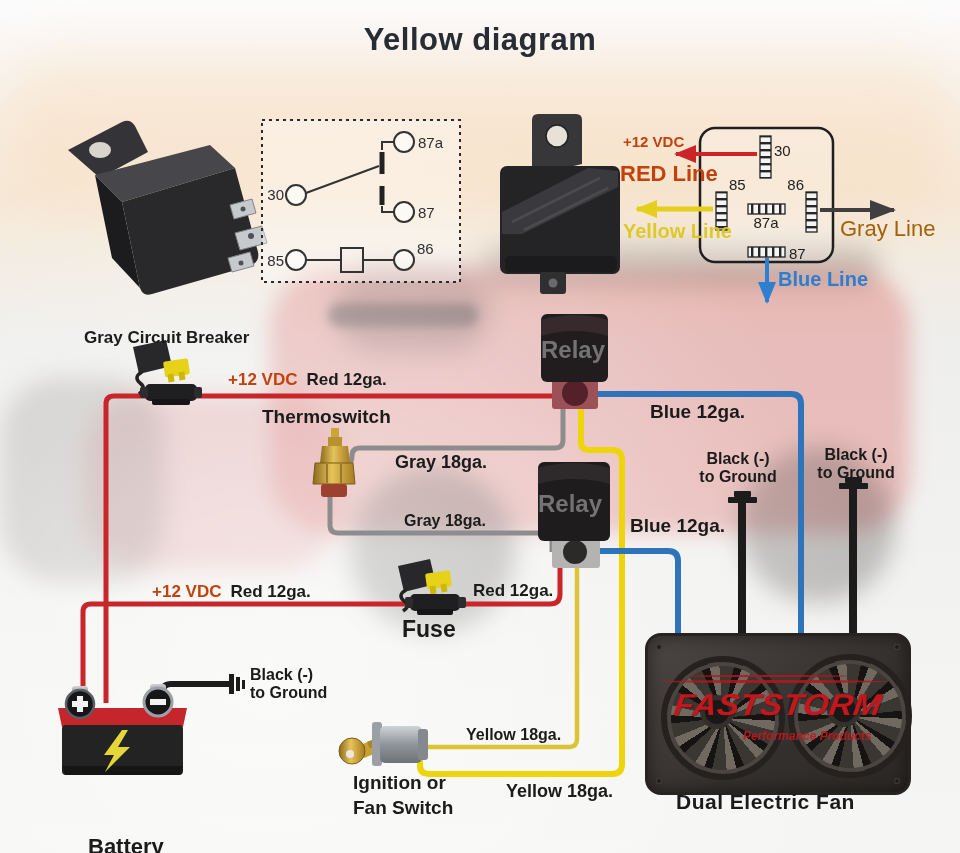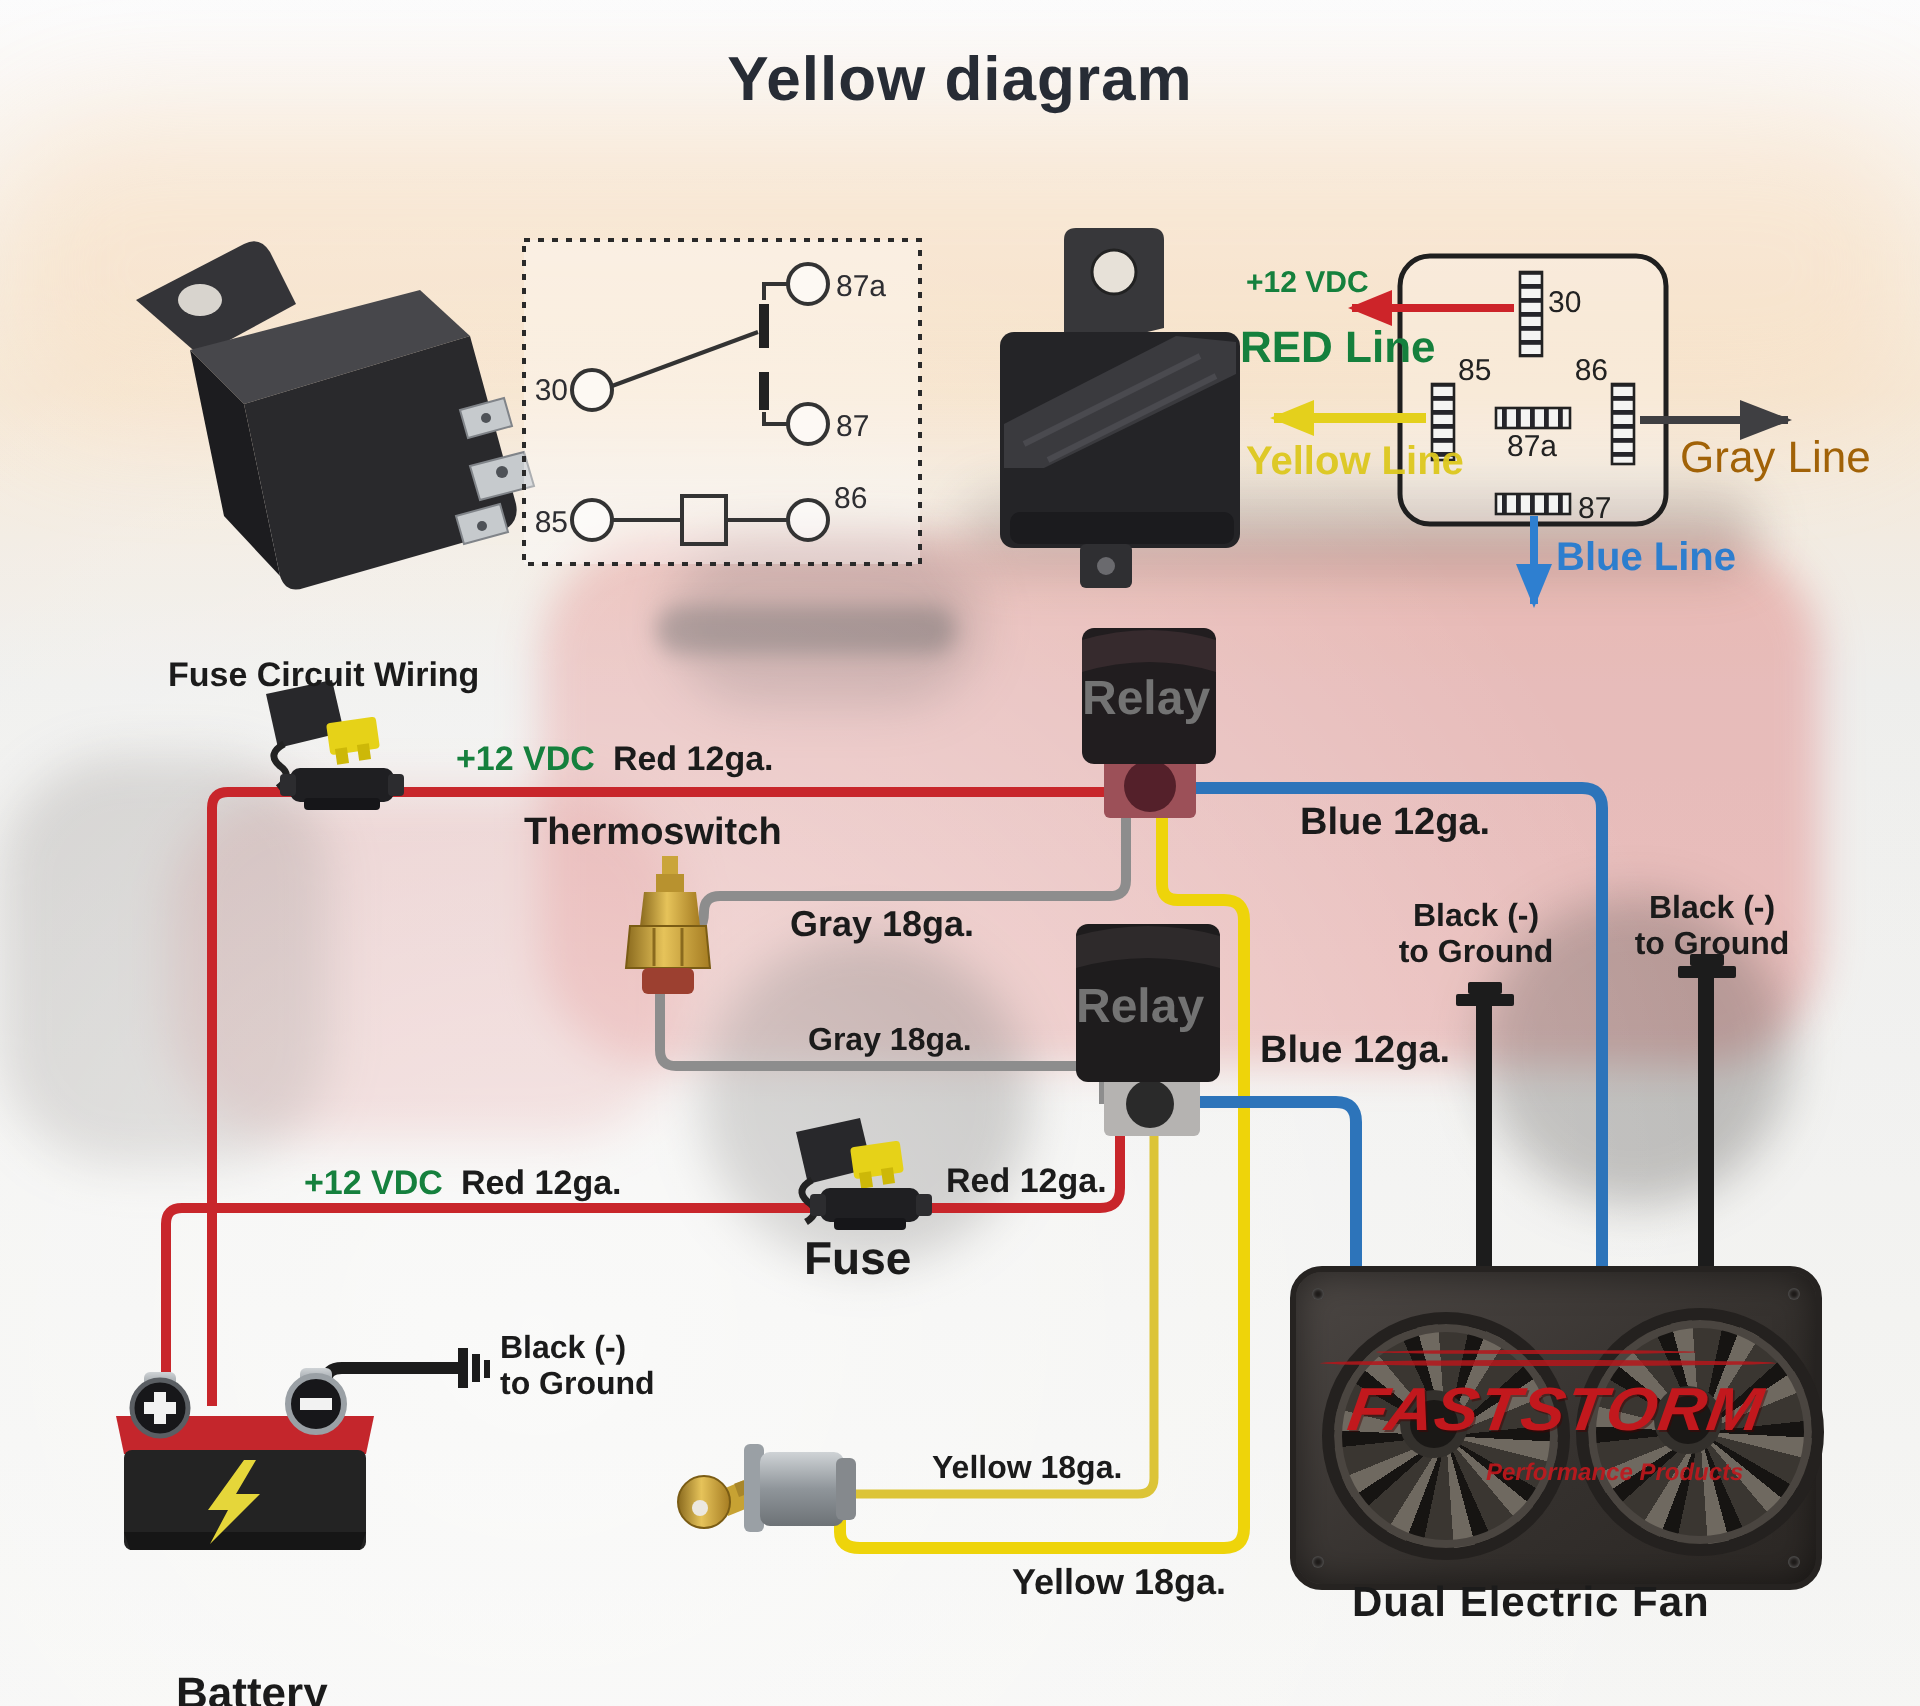--- a/index.html
+++ b/index.html
@@ -9,21 +9,21 @@
   .bg{position:absolute;inset:0;
       background:linear-gradient(180deg,#fbfbfc 0%,#f7efe4 13%,#f5e5d0 23%,#ebebe9 40%,#efefed 62%,#f4f4f2 100%);}
   .blob{position:absolute;filter:blur(12px);border-radius:60px;}
   .wash{position:absolute;inset:0;background:
         radial-gradient(ellipse at 28% 78%, rgba(255,255,255,.55), rgba(255,255,255,0) 62%),
         linear-gradient(0deg, rgba(255,255,255,.15), rgba(255,255,255,.15));}
   
   .layer{position:absolute;inset:0;}
   
   .lbl{position:absolute;font-weight:700;color:#1b1b1b;white-space:nowrap;line-height:1.15;}
-  .red{color:#15803d;} .blue{color:#2d7ece;} .yel{color:#ddc81e;} .gry{color:#a16207;}
+  .red{color:#c2410c;} .blue{color:#2d7ece;} .yel{color:#ddc81e;} .gry{color:#a16207;}
   .gap{margin-left:9px;color:#1b1b1b;}
   .center{text-align:center;}
   .relay-txt{position:absolute;color:#737373;font-weight:700;font-size:24px;text-align:left;}
   
   .fan-shroud{position:absolute;left:645px;top:633px;width:260px;height:156px;
      background:linear-gradient(145deg,#4c4744,#34302d 60%,#2b2724);
      border:3px solid #262321;border-radius:16px;box-shadow:inset 0 0 18px rgba(0,0,0,.5);}
   .fan{position:absolute;width:112px;height:112px;border-radius:50%;
      background:repeating-conic-gradient(from 12deg,#161412 0 9deg,#6f6960 9deg 20deg,#3a3631 20deg 36deg);
      border:6px solid #24211f;box-shadow:inset 0 0 0 4px #4a4540;}
@@ -263,21 +263,21 @@
     <div class="fan" style="left:13px;top:20px;"></div>
     <div class="fan" style="left:140px;top:18px;"></div>
     <div class="fan-swoosh" style="left:12px;right:20px;top:44px;"></div>
     <div class="fan-swoosh" style="left:40px;right:60px;top:39px;height:2px;"></div>
     <div class="fan-logo">FASTSTORM</div>
     <div class="fan-sub">Performance Products</div>
   </div>
 
   <div class="lbl" style="left:50%;transform:translateX(-50%);top:22px;font-size:31px;color:#272c35;letter-spacing:.5px;">Yellow diagram</div>
 
-  <div class="lbl" style="left:84px;top:328px;font-size:17px;">Fuse Circuit Wiring</div>
+  <div class="lbl" style="left:84px;top:328px;font-size:17px;">Gray Circuit Breaker</div>
 
   <div class="lbl" style="left:228px;top:370px;font-size:17px;">
     <span class="red">+12 VDC</span><span class="gap">Red 12ga.</span>
   </div>
 
   <div class="lbl" style="left:262px;top:406px;font-size:19px;">Thermoswitch</div>
 
   <div class="lbl" style="left:395px;top:452px;font-size:18px;">Gray 18ga.</div>
   <div class="lbl" style="left:404px;top:512px;font-size:16px;">Gray 18ga.</div>
 
@@ -302,20 +302,24 @@
   <div class="lbl" style="left:473px;top:581px;font-size:17px;">Red 12ga.</div>
   <div class="lbl" style="left:402px;top:616px;font-size:23px;">Fuse</div>
 
   <div class="lbl" style="left:250px;top:666px;font-size:16px;">
     <div>Black (-)</div>
     <div>to Ground</div>
   </div>
 
   <div class="lbl" style="left:88px;top:786px;font-size:22px;margin-top:48px;">Battery</div>
 
+  <div class="lbl" style="left:353px;top:771px;font-size:19px;line-height:1.3;">
+    <div>Ignition or</div>
+    <div>Fan Switch</div>
+  </div>
 
   <div class="lbl" style="left:466px;top:726px;font-size:16px;">Yellow 18ga.</div>
   <div class="lbl" style="left:506px;top:781px;font-size:18px;">Yellow 18ga.</div>
 
   <div class="lbl" style="left:676px;top:790px;font-size:21px;letter-spacing:.5px;">Dual Electric Fan</div>
 
   <div class="lbl red" style="left:623px;top:133px;font-size:15px;">+12 VDC</div>
   <div class="lbl red" style="left:620px;top:161px;font-size:22px;">RED Line</div>
   <div class="lbl yel" style="left:623px;top:220px;font-size:20px;opacity:.95;">Yellow Line</div>
   <div class="lbl gry" style="left:840px;top:216px;font-size:22px;font-weight:400;">Gray Line</div>

